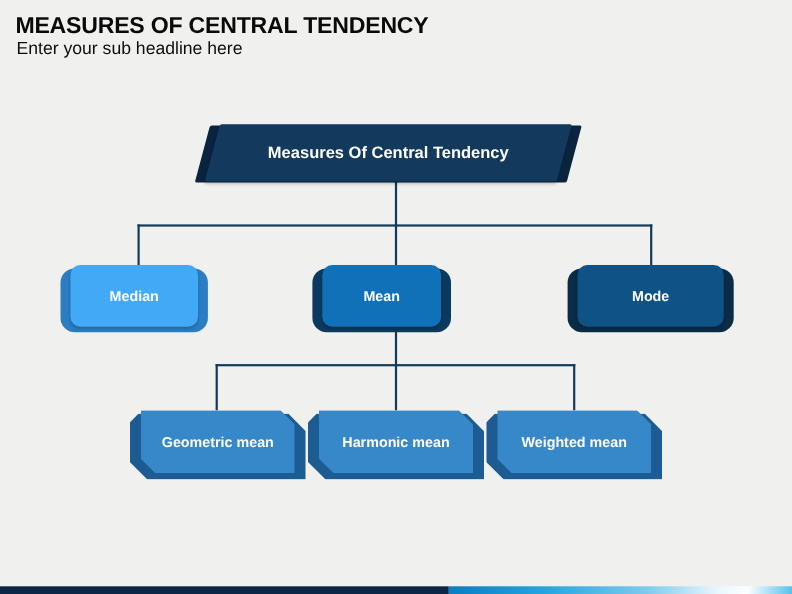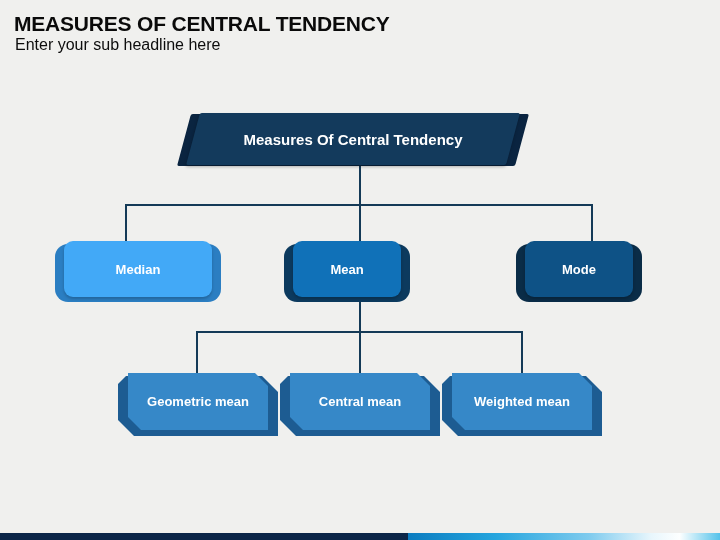--- a/index.html
+++ b/index.html
@@ -19,27 +19,27 @@
   .topbox{position:absolute;left:193px;top:113px;width:320px;height:52px;}
   .topbox-back{position:absolute;left:-9px;right:-9px;top:1px;bottom:-1px;background:#0a2440;transform:skewX(-15deg);border-radius:2px;}
   .topbox-front{position:absolute;left:0;right:0;top:0;bottom:0;background:#133a5c;transform:skewX(-15deg);border-radius:2px;box-shadow:0 2px 3px rgba(0,0,0,.25);}
   .topbox-label{position:absolute;left:0;right:0;top:0;bottom:0;display:flex;align-items:center;justify-content:center;color:#ffffff;font-size:15px;font-weight:700;}
 
   
   .node{position:absolute;height:56px;}
   .node-back{position:absolute;left:-9px;right:-9px;top:3px;bottom:-5px;border-radius:13px;}
   .node-front{position:absolute;left:0;right:0;top:0;bottom:0;border-radius:9px;box-shadow:0 2px 3px rgba(0,0,0,.2);}
   .node-label{position:absolute;left:0;right:0;top:0;bottom:0;display:flex;align-items:center;justify-content:center;color:#ffffff;font-size:13px;font-weight:700;}
-  .median{left:64px;top:241px;width:148px;}
+  .median{left:64px;top:241px;width:116px;}
   .median .node-back{background:#2b7ec2;}
   .median .node-front{background:#42a9f7;}
   .mean{left:293px;top:241px;width:108px;}
   .mean .node-back{background:#0c3a5e;}
   .mean .node-front{background:#1071b8;}
-  .mode{left:525px;top:241px;width:108px;}
+  .mode{left:525px;top:241px;width:133px;}
   .mode .node-back{background:#0a2c47;}
   .mode .node-front{background:#0e5286;}
 
   
   .subnode{position:absolute;width:140px;height:57px;top:373px;}
   .subnode-back{position:absolute;left:-10px;right:-10px;top:3px;bottom:-6px;background:#1d5c92;
     clip-path:polygon(8px 0, calc(100% - 16px) 0, 100% 16px, 100% 100%, 16px 100%, 0 calc(100% - 16px), 0 8px);}
   .subnode-front{position:absolute;left:0;right:0;top:0;bottom:0;background:#3688c8;
     clip-path:polygon(0 0, calc(100% - 13px) 0, 100% 13px, 100% 100%, 13px 100%, 0 calc(100% - 13px));}
   .geometric{left:128px;}
@@ -96,21 +96,21 @@
   </div>
 
   <div class="subnode geometric">
     <div class="subnode-back"></div>
     <div class="subnode-front"></div>
     <div class="node-label">Geometric mean</div>
   </div>
   <div class="subnode harmonic">
     <div class="subnode-back"></div>
     <div class="subnode-front"></div>
-    <div class="node-label">Central mean</div>
+    <div class="node-label">Harmonic mean</div>
   </div>
   <div class="subnode weighted">
     <div class="subnode-back"></div>
     <div class="subnode-front"></div>
     <div class="node-label">Weighted mean</div>
   </div>
 
   <div class="bottom-bar">
     <div class="bar-left"></div>
     <div class="bar-right"></div>

